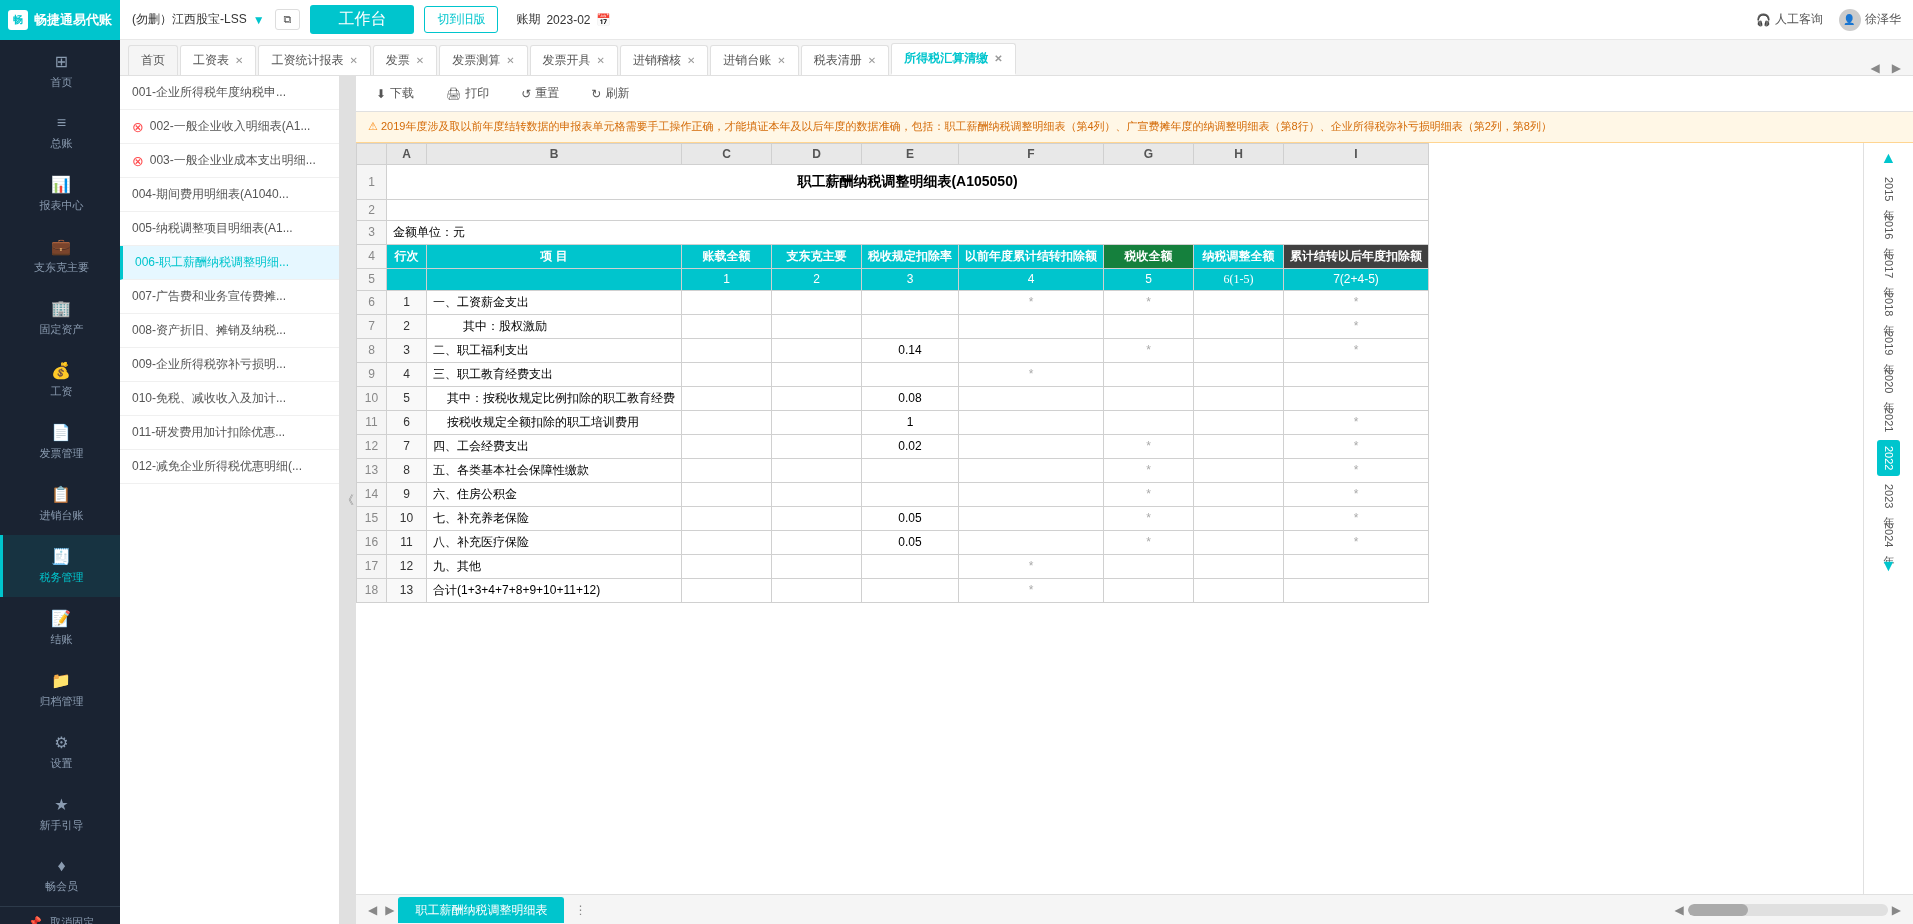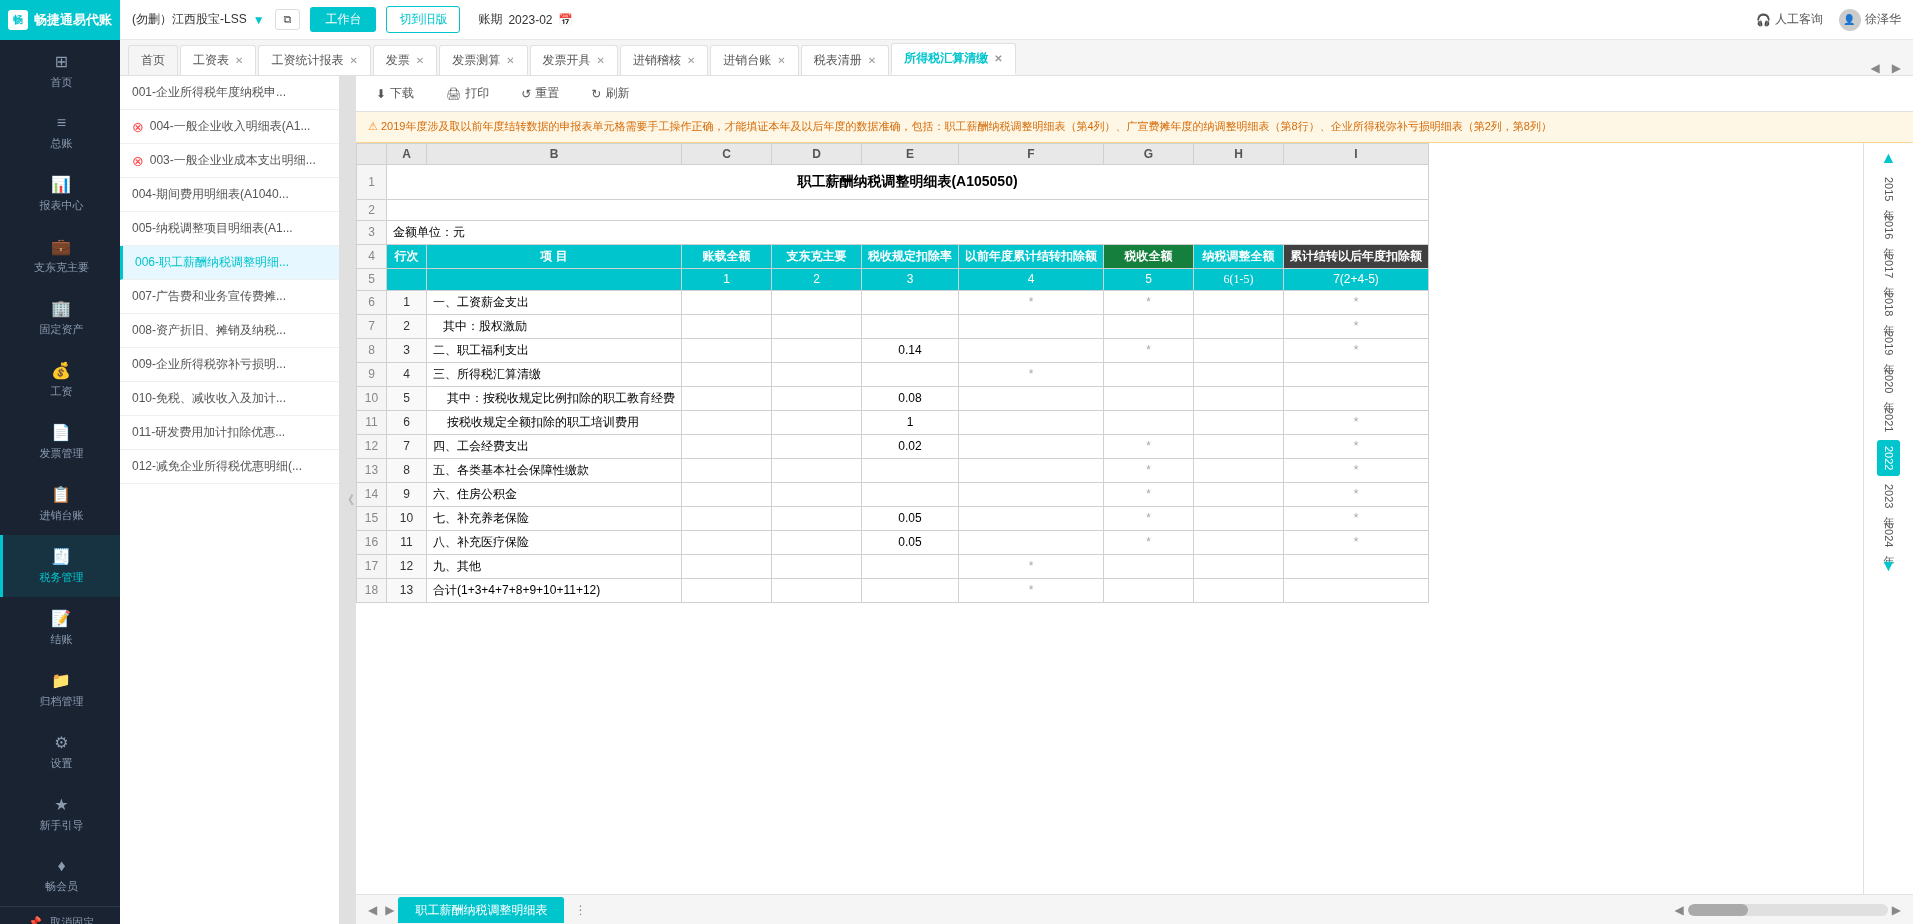--- a/index.html
+++ b/index.html
@@ -15,21 +15,21 @@
     .sidebar-bottom { margin-top: auto; border-top: 1px solid #2d3a4a; }
     .sidebar-bottom .sidebar-item { flex-direction: row; padding: 10px 12px; font-size: 11px; justify-content: flex-start; gap: 8px; }
 
     
     .main-area { flex: 1; display: flex; flex-direction: column; overflow: hidden; }
 
     
     .topbar { height: 40px; background: white; border-bottom: 1px solid #e8e8e8; display: flex; align-items: center; padding: 0 12px; gap: 10px; flex-shrink: 0; }
     .topbar-company { display: flex; align-items: center; gap: 6px; font-size: 12px; color: #333; }
     .topbar-copy-btn { border: 1px solid #ddd; background: white; padding: 3px 8px; border-radius: 3px; cursor: pointer; font-size: 11px; color: #555; }
-    .topbar-workspace { background: #00c5cd; color: white; padding: 4px 15px; border-radius: 3px; border: none; cursor: pointer; font-size: 12px; }
+    .topbar-workspace { background: #00c5cd; color: white; padding: 4px 28px; border-radius: 3px; border: none; cursor: pointer; font-size: 16px; }
     .topbar-period { display: flex; align-items: center; gap: 6px; font-size: 12px; color: #333; margin-left: 8px; }
     .topbar-right { margin-left: auto; display: flex; align-items: center; gap: 16px; font-size: 12px; color: #555; }
     .topbar-right .user-info { display: flex; align-items: center; gap: 4px; }
     .topbar-right .avatar { width: 22px; height: 22px; border-radius: 50%; background: #ccc; display: flex; align-items: center; justify-content: center; font-size: 10px; color: white; }
 
     
     .tabbar { height: 36px; background: #f5f5f5; border-bottom: 1px solid #e0e0e0; display: flex; align-items: flex-end; padding: 0 8px; gap: 2px; flex-shrink: 0; overflow-x: auto; }
     .tab { display: flex; align-items: center; gap: 4px; padding: 6px 12px; background: white; border: 1px solid #e0e0e0; border-bottom: none; border-radius: 3px 3px 0 0; font-size: 12px; color: #555; cursor: pointer; white-space: nowrap; }
     .tab.active { background: white; color: #00c5cd; border-bottom: 2px solid white; z-index: 1; font-weight: bold; }
     .tab .tab-close { color: #999; font-size: 10px; cursor: pointer; margin-left: 2px; }
@@ -226,21 +226,21 @@
   </div>
 
   <div class="content">
 
     <div class="form-list">
       <div class="form-list-item">
         <span>001-企业所得税年度纳税申...</span>
       </div>
       <div class="form-list-item">
         <span class="error-icon">⊗</span>
-        <span>004-一般企业收入明细表(A1...</span>
+        <span>002-一般企业收入明细表(A1...</span>
       </div>
       <div class="form-list-item">
         <span class="error-icon">⊗</span>
         <span>003-一般企业业成本支出明细...</span>
       </div>
       <div class="form-list-item">
         <span>004-期间费用明细表(A1040...</span>
       </div>
       <div class="form-list-item">
         <span>005-纳税调整项目明细表(A1...</span>
@@ -371,21 +371,21 @@
                 <td class="data-cell"></td>
                 <td class="data-cell"></td>
                 <td class="data-cell" style="color:#aaa;">*</td>
                 <td class="data-cell" style="color:#aaa;">*</td>
                 <td class="data-cell"></td>
                 <td class="data-cell" style="color:#aaa;">*</td>
               </tr>
               <tr>
                 <td class="row-num">7</td>
                 <td class="row-index">2</td>
-                <td class="label-cell" style="padding-left:16px;">其中：股权激励</td>
+                <td class="label-cell" style="padding-left:36px;">其中：股权激励</td>
                 <td class="data-cell"></td>
                 <td class="data-cell"></td>
                 <td class="data-cell"></td>
                 <td class="data-cell"></td>
                 <td class="data-cell"></td>
                 <td class="data-cell"></td>
                 <td class="data-cell" style="color:#aaa;">*</td>
               </tr>
               <tr>
                 <td class="row-num">8</td>
@@ -395,21 +395,21 @@
                 <td class="data-cell"></td>
                 <td class="data-cell">0.14</td>
                 <td class="data-cell"></td>
                 <td class="data-cell" style="color:#aaa;">*</td>
                 <td class="data-cell"></td>
                 <td class="data-cell" style="color:#aaa;">*</td>
               </tr>
               <tr>
                 <td class="row-num">9</td>
                 <td class="row-index">4</td>
-                <td class="label-cell">三、所得税汇算清缴</td>
+                <td class="label-cell">三、职工教育经费支出</td>
                 <td class="data-cell"></td>
                 <td class="data-cell"></td>
                 <td class="data-cell"></td>
                 <td class="data-cell" style="color:#aaa;">*</td>
                 <td class="data-cell"></td>
                 <td class="data-cell"></td>
                 <td class="data-cell"></td>
               </tr>
               <tr>
                 <td class="row-num">10</td>

